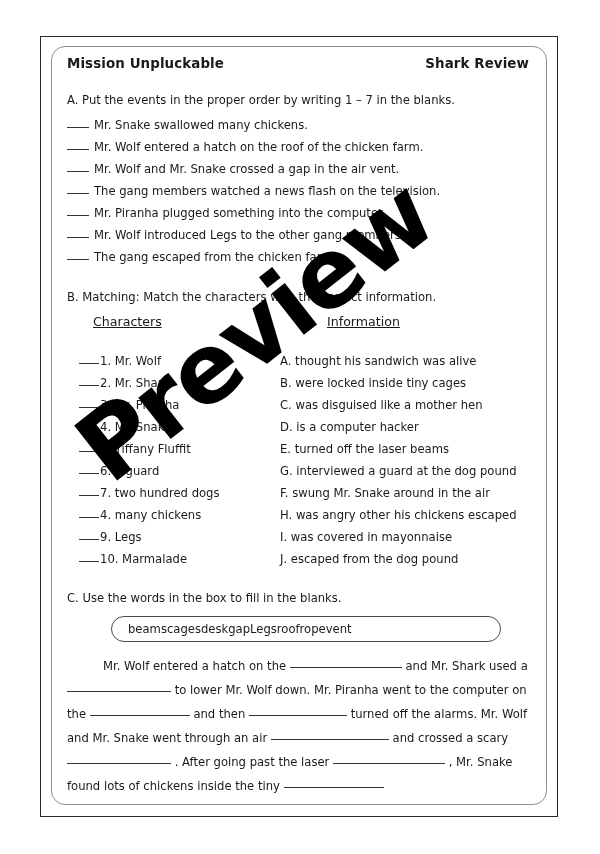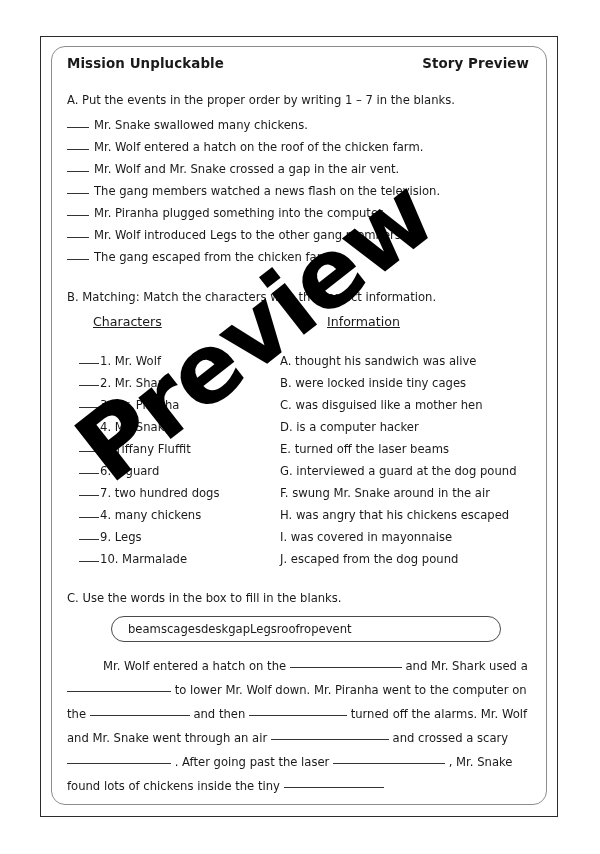--- a/index.html
+++ b/index.html
@@ -194,21 +194,21 @@
 </head>
 <body>
 
 <div id="worksheet-outer-frame"></div>
 <div id="worksheet-inner-frame"></div>
 
 <div id="content">
 
   <div class="header-row">
     <div class="title">Mission Unpluckable</div>
-    <div class="subtitle">Story Preview</div>
+    <div class="subtitle">Shark Review</div>
   </div>
 
   <div class="section-prompt">A. Put the events in the proper order by writing 1 – 7 in the blanks.</div>
   <ul class="ordering-list">
     <li><span class="blank-short"></span><span>Mr. Snake swallowed many chickens.</span></li>
     <li><span class="blank-short"></span><span>Mr. Wolf entered a hatch on the roof of the chicken farm.</span></li>
     <li><span class="blank-short"></span><span>Mr. Wolf and Mr. Snake crossed a gap in the air vent.</span></li>
     <li><span class="blank-short"></span><span>The gang members watched a news flash on the television.</span></li>
     <li><span class="blank-short"></span><span>Mr. Piranha plugged something into the computer.</span></li>
     <li><span class="blank-short"></span><span>Mr. Wolf introduced Legs to the other gang members.</span></li>
@@ -238,21 +238,21 @@
       </div>
 
       <div class="col-information">
         <div class="match-item">A. thought his sandwich was alive</div>
         <div class="match-item">B. were locked inside tiny cages</div>
         <div class="match-item">C. was disguised like a mother hen</div>
         <div class="match-item">D. is a computer hacker</div>
         <div class="match-item">E. turned off the laser beams</div>
         <div class="match-item">G. interviewed a guard at the dog pound</div>
         <div class="match-item">F. swung Mr. Snake around in the air</div>
-        <div class="match-item">H. was angry that his chickens escaped</div>
+        <div class="match-item">H. was angry other his chickens escaped</div>
         <div class="match-item">I. was covered in mayonnaise</div>
         <div class="match-item">J. escaped from the dog pound</div>
       </div>
     </div>
   </div>
 
   <div class="section-prompt wordbank-prompt">C. Use the words in the box to fill in the blanks.</div>
 
   <div class="wordbank">
     <span>beams</span>

